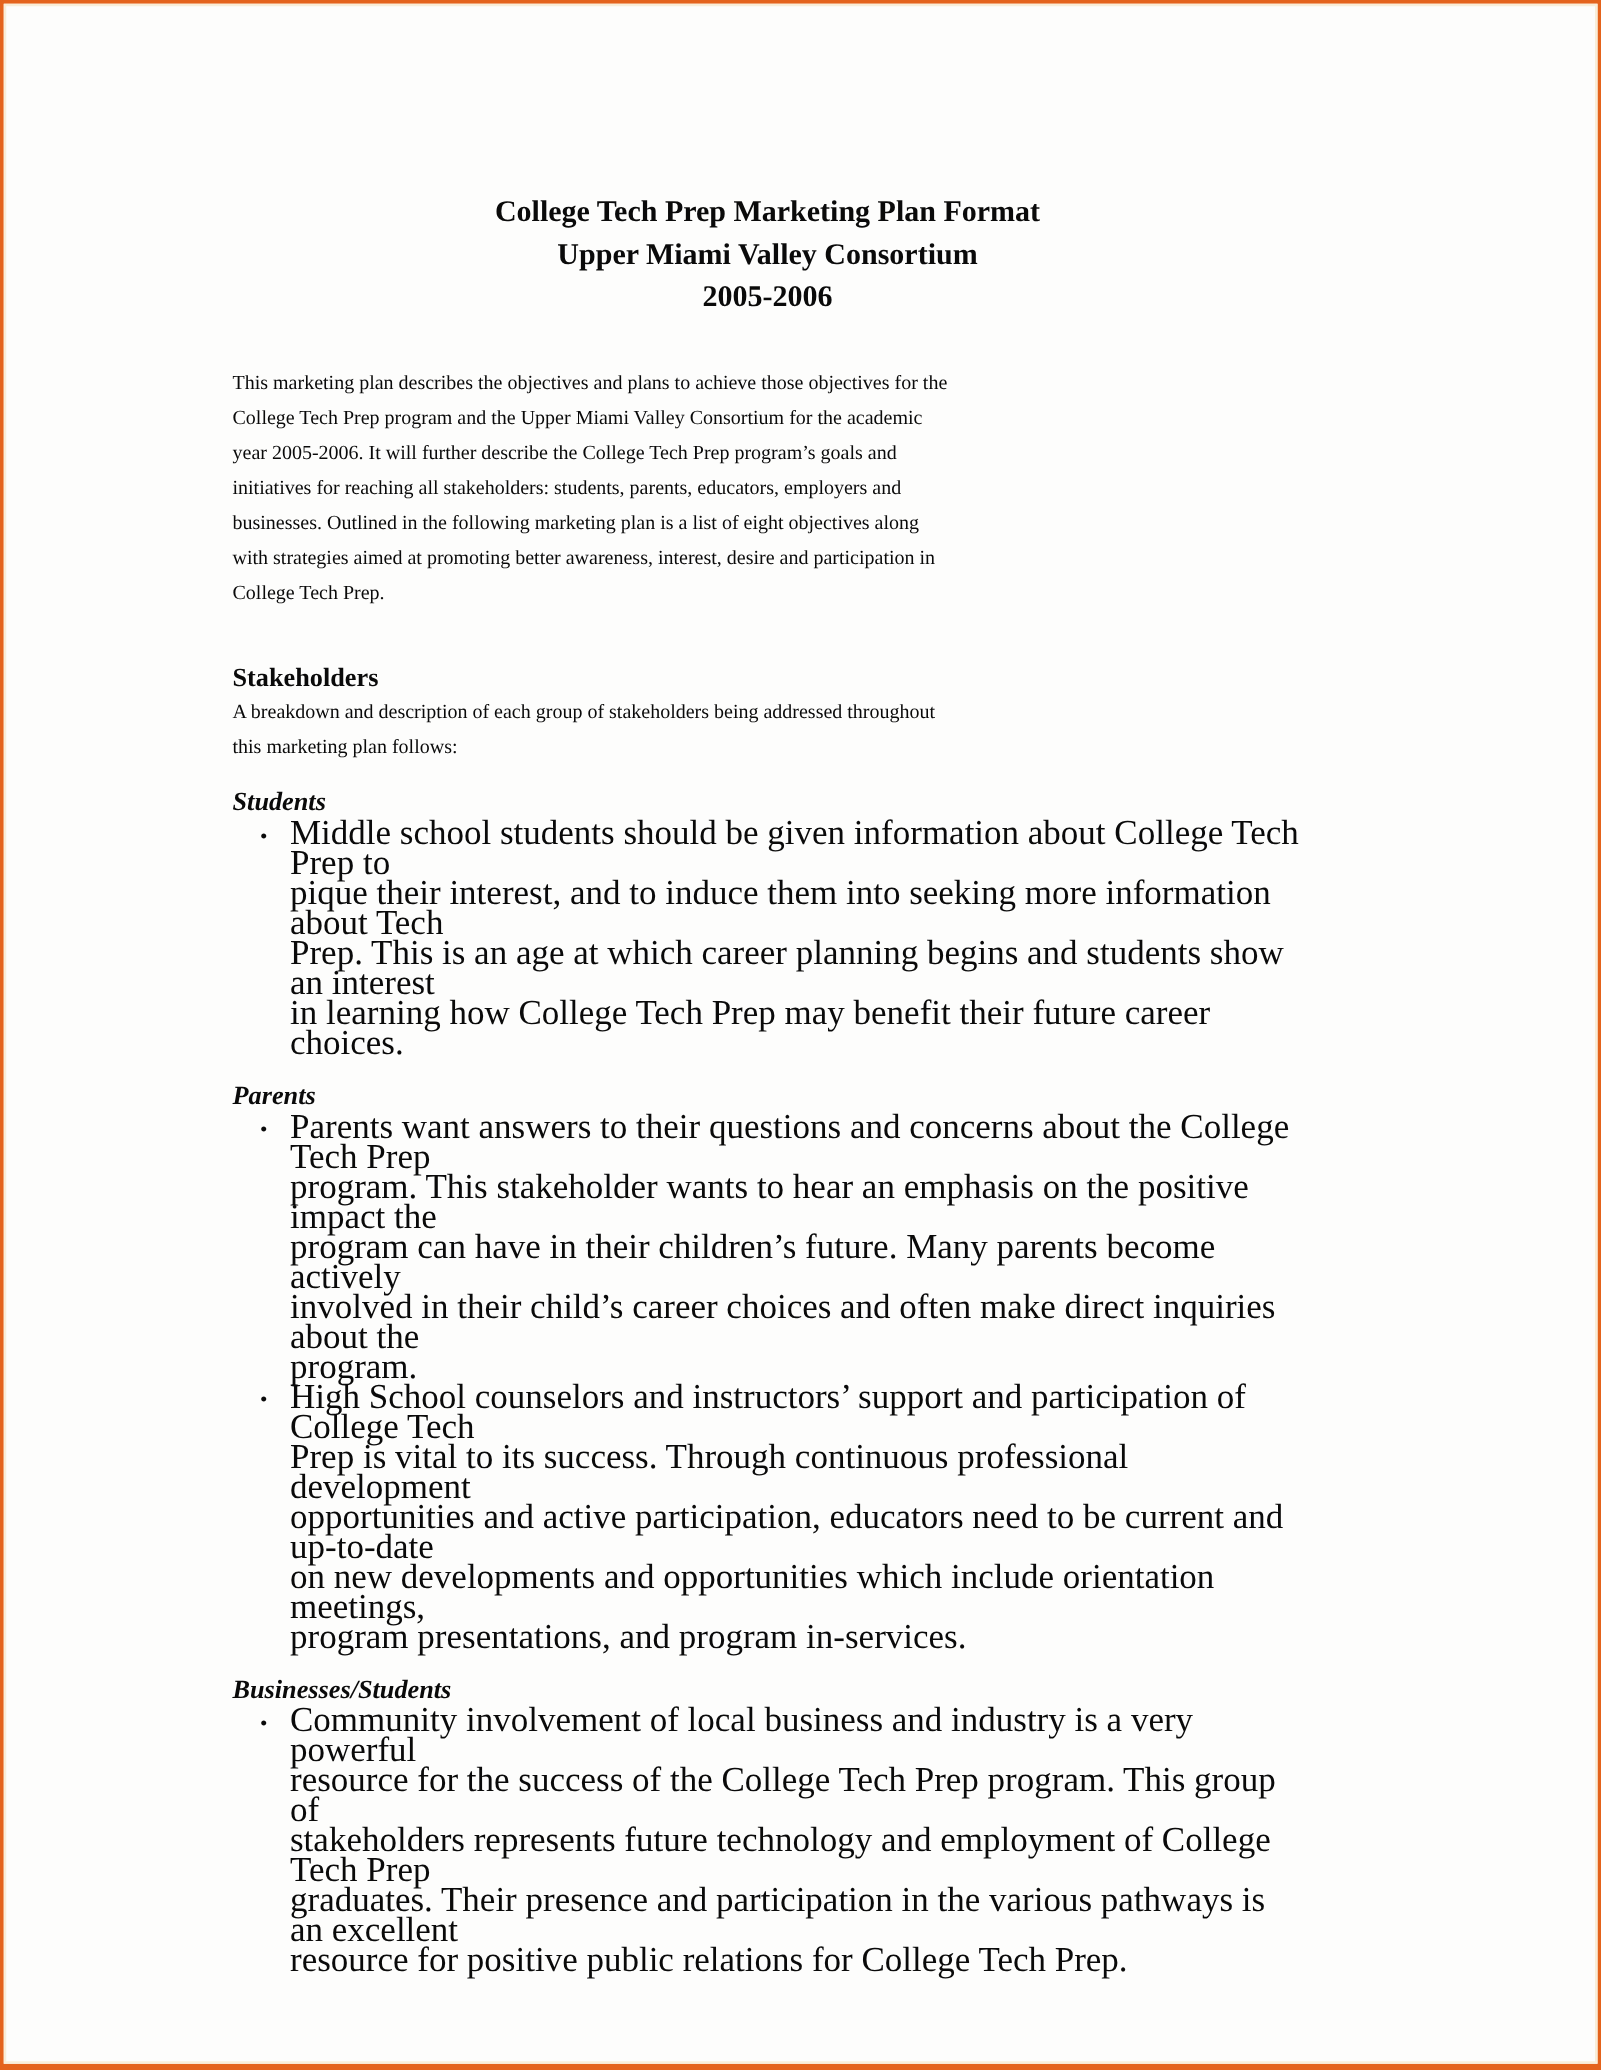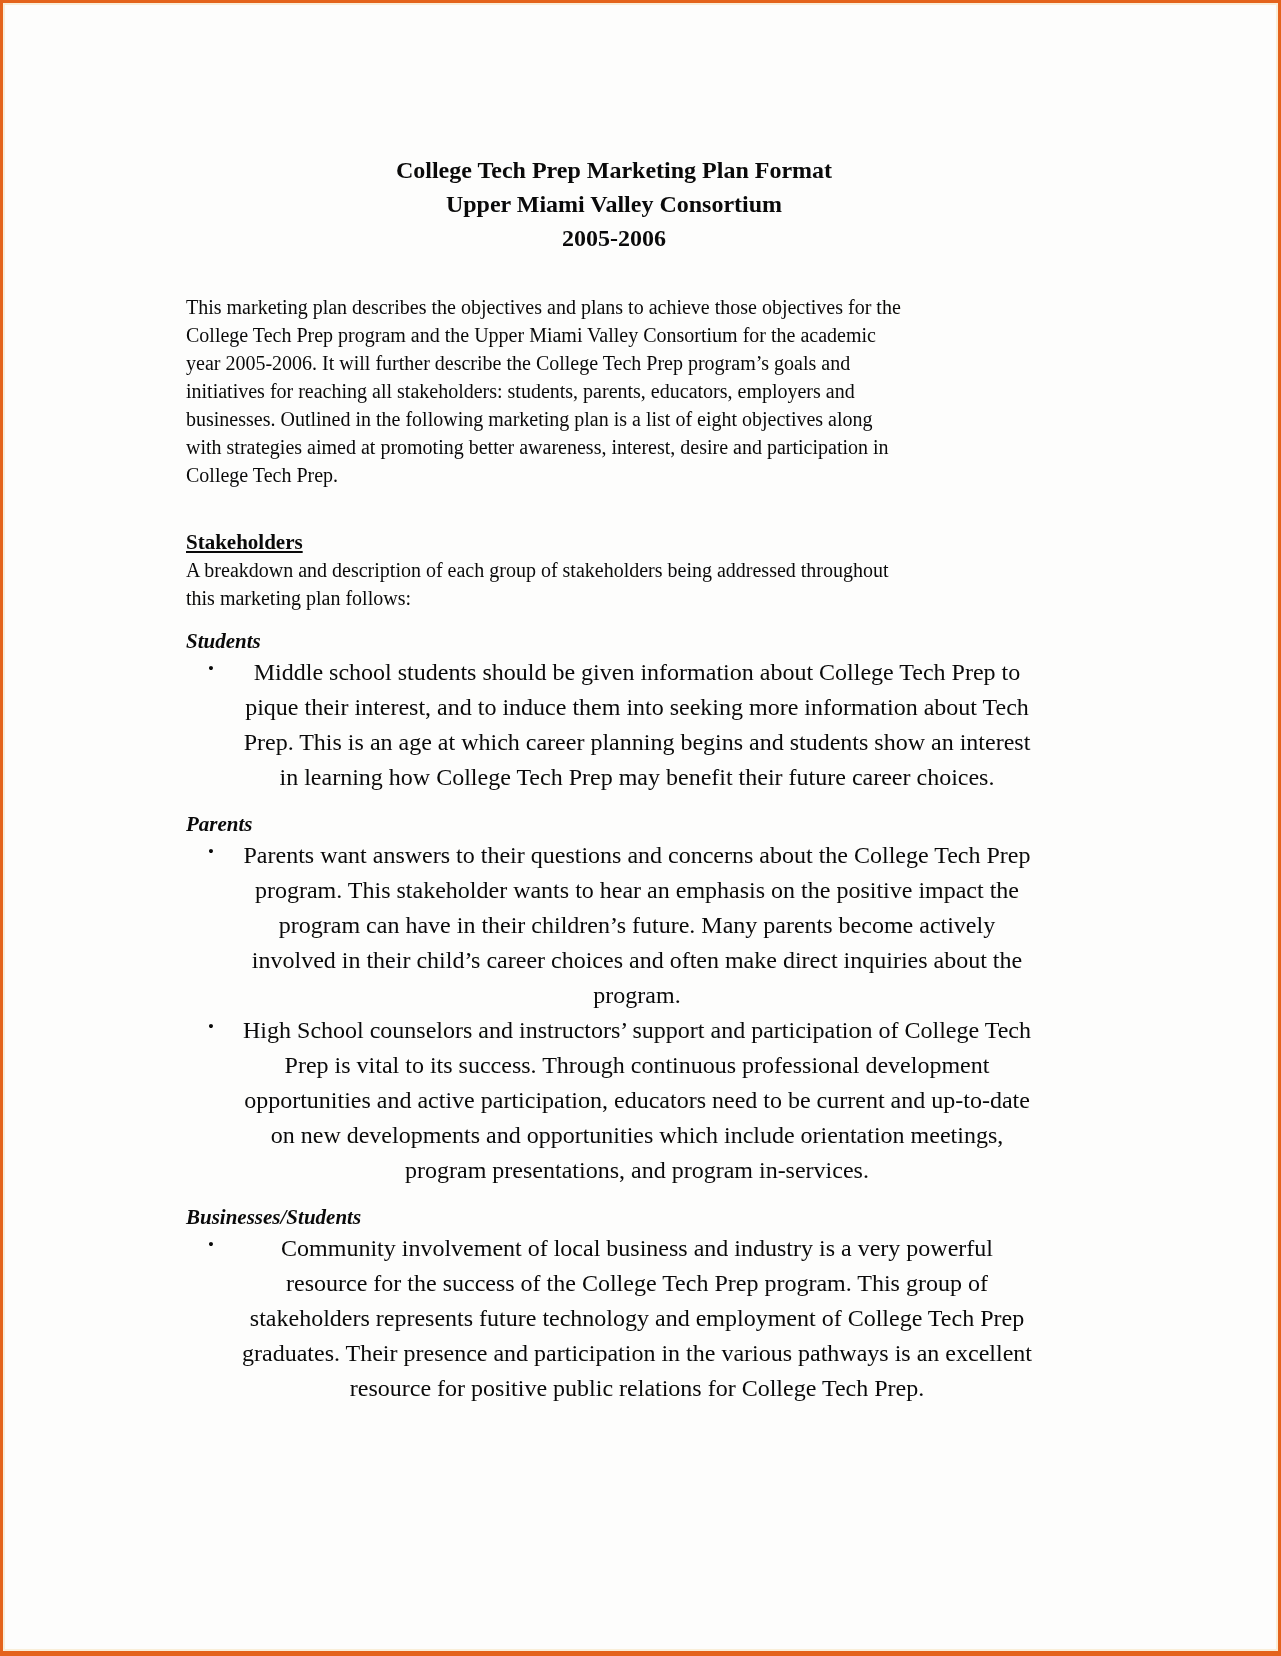--- a/index.html
+++ b/index.html
@@ -25,53 +25,51 @@
     font-family: "Liberation Serif", serif;
     color: #0a0a0a;
   }
   .title-block {
     text-align: center;
     font-weight: bold;
     font-size: 24px;
     line-height: 34px;
   }
   .para {
-    font-size: 20px;
+    font-size: 16px;
     line-height: 28px;
     white-space: pre-line;
   }
   .intro { margin-top: 38px; }
   .heading-underline {
     margin-top: 39px;
     font-weight: bold;
     font-size: 21px;
     line-height: 28px;
-    text-decoration: underline;
   }
   .sub-heading {
     margin-top: 15px;
     font-weight: bold;
     font-style: italic;
     font-size: 21px;
     line-height: 28px;
   }
   .bullet-row { display: flex; }
   .bullet-marker {
     flex: 0 0 46px;
     box-sizing: border-box;
     padding-left: 22px;
     font-size: 17px;
     line-height: 28px;
   }
   .bullet-text {
     flex: 1;
-    font-size: 24px;
-    line-height: 35px;
+    font-size: 28px;
+    line-height: 24px;
     white-space: pre-line;
-    text-align: center;
   }
 </style>
 </head>
 <body>
 
 <div class="screen" style="background: rgb(228, 99, 28);">
   <div class="page" style="background: rgb(253, 253, 252); border-color: rgb(249, 238, 216);">
     <div class="content">
 
       <div class="title-block">

